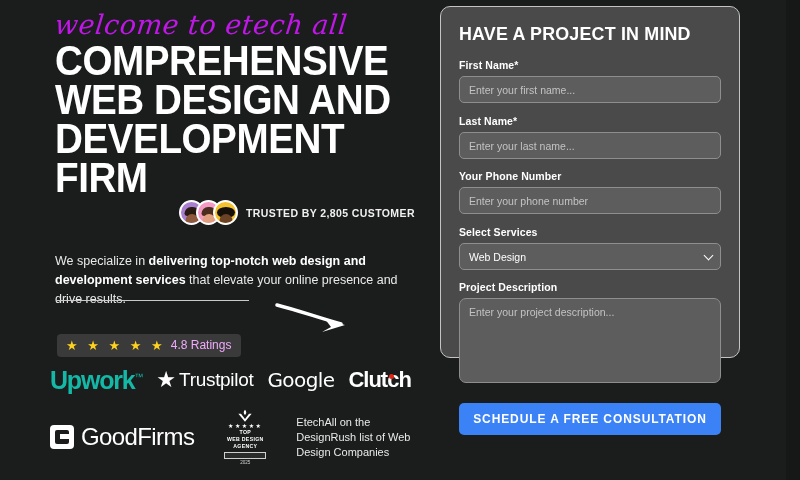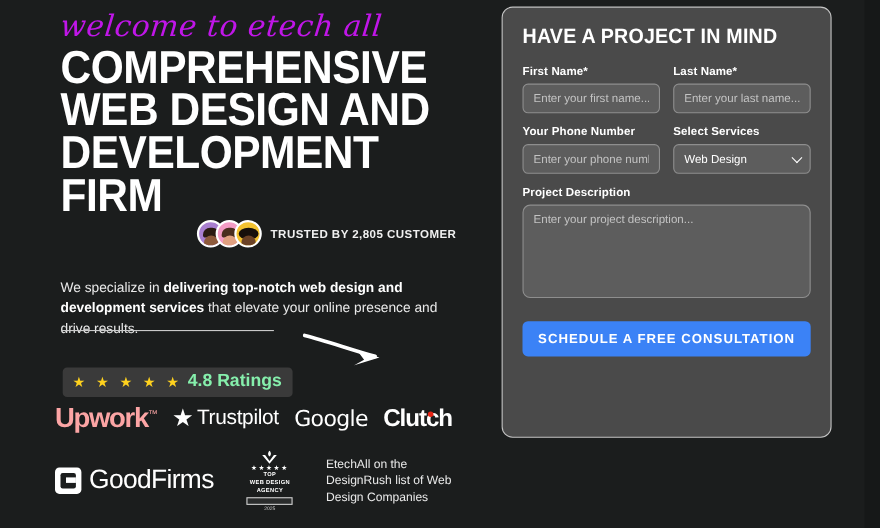--- a/index.html
+++ b/index.html
@@ -104,30 +104,30 @@
   }
 
   
   .ratings {
     position:absolute; left:57px; top:334px;
     background:#3a3a3a; border-radius:4px;
     padding:4px 10px 5px 9px;
     display:flex; align-items:center; gap:5px;
   }
   .ratings .stars { color:#ffd21e; font-size:13px; letter-spacing:3px; line-height:1; }
-  .ratings .rtext { font-size:16px; font-weight:700; color:#86efac; }
+  .ratings .rtext { font-size:12px; font-weight:400; color:#f0abfc; }
 
   
   .logos1 {
     position:absolute; left:50px; top:363px; width:360px; height:34px;
     display:flex; align-items:center; gap:14px;
   }
   .lg-upwork {
     font-size:25px; font-weight:700; letter-spacing:-1.2px;
-    color:#fca5a5; position:relative;text-align:center;
+    color:#14b8a6; position:relative;text-align:center;
   }
   .lg-upwork sup { font-size:9px; vertical-align:super; font-weight:400; }
   .lg-trustpilot { display:flex; align-items:center; gap:3px; }
   .lg-trustpilot .tp-star { font-size:22px; color:#ffffff; line-height:1; }
   .lg-trustpilot .tp-word { font-size:19px; font-weight:400; color:#ffffff; letter-spacing:-0.3px;text-align:center; }
   .lg-google { font-family:"DejaVu Sans", sans-serif; font-size:20px; font-weight:400; color:#ffffff; letter-spacing:-0.6px; }
   .lg-clutch { font-size:22px; font-weight:700; color:#ffffff; letter-spacing:-1px; position:relative; }
   .lg-clutch .dot {
     position:absolute; width:5px; height:5px; border-radius:50%;
     background:#e62415; right:17px; top:7px;
@@ -171,35 +171,34 @@
   .aw-year { font-size:4.6px; color:#cfcfcf; line-height:6px; margin-top:1px; }
 
   .designrush {
     font-size:11px; line-height:15px; color:#e9e9e9;
     white-space:pre-line;
   }
 
   
   .panel {
     position:absolute; left:440px; top:6px;
-    width:300px; height:392px;
+    width:300px; height:352px;
     background:#4a4a4a;
     border:1px solid #c4c4c4;
     border-radius:10px;
     padding:16px 18px;
-    margin-left:16px;
   }
   .panel-title {
     font-family:"Liberation Sans Narrow","Liberation Sans", sans-serif;
     font-weight:700; font-size:19px; letter-spacing:.2px;
     color:#ffffff; text-transform:uppercase;
     transform:scaleX(0.94); transform-origin:left center;
     margin-bottom:14px;
   }
-  .row { display:flex; gap:12px; margin-bottom:11px; }
+  .row { display:flex; gap:12px; margin-bottom:11px;flex-direction:column; }
   .field { flex:1; min-width:0; }
   .flabel {
     display:block; font-size:10.5px; font-weight:700;
     color:#ffffff; margin-bottom:5px; letter-spacing:.1px;
   }
   .inp {
     width:100%; height:27px;
     background:#5d5d5d;
     border:1px solid #8e8e8e;
     border-radius:5px;

